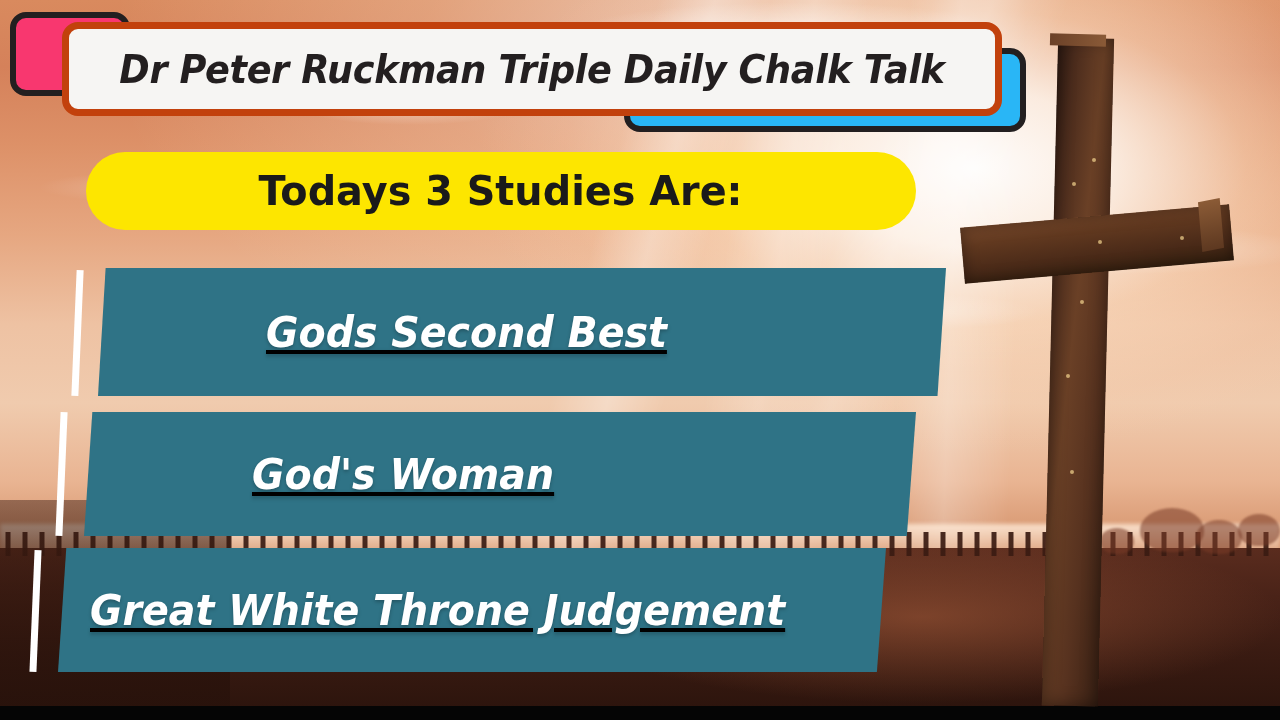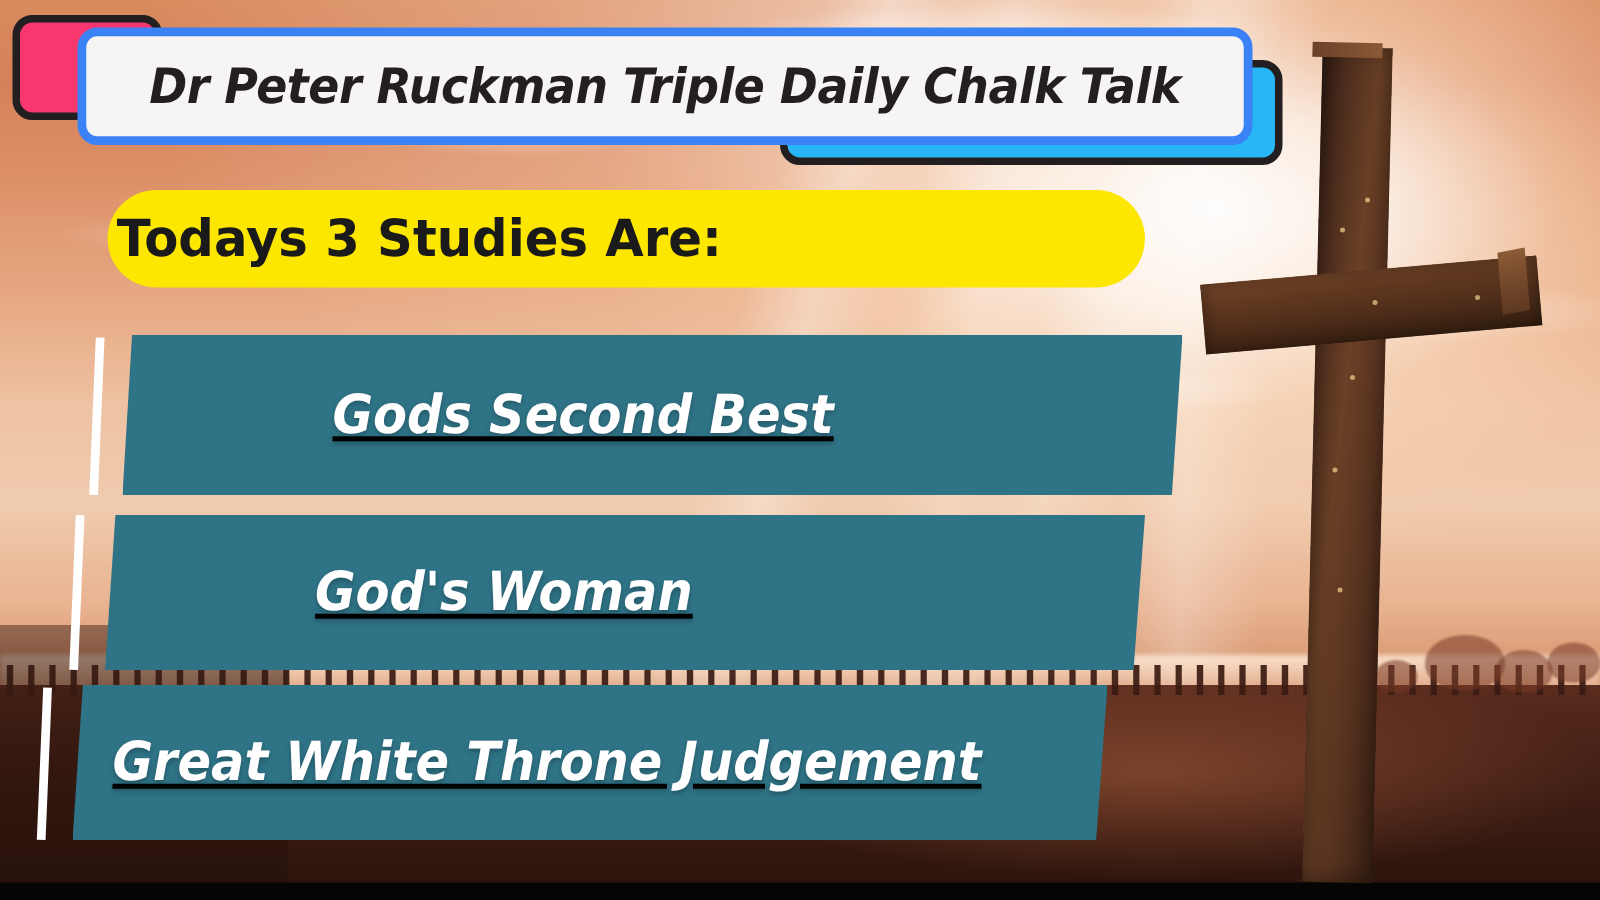--- a/index.html
+++ b/index.html
@@ -163,21 +163,21 @@
     width: 390px; height: 72px;
     background: #29b6f6;
     border: 6px solid #231f20;
     border-radius: 16px;
   }
   .title-plate {
     position: absolute;
     left: 62px; top: 22px;
     width: 926px; height: 80px;
     background: #f6f5f3;
-    border: 7px solid #3b82f6;
+    border: 7px solid #c2410c;
     border-radius: 16px;
     display: flex;
     align-items: center;
     justify-content: center;
   }
   .title-text {
     font-family: "DejaVu Sans", sans-serif;
     font-size: 39px;
     font-weight: 700;
     font-style: italic;
@@ -189,20 +189,21 @@
 
   
   .yellow-pill {
     position: absolute;
     left: 86px; top: 152px;
     width: 830px; height: 78px;
     background: #fde600;
     border-radius: 42px;
     display: flex;
     align-items: center;
+    justify-content: center;
   }
   .yellow-text {
     font-family: "DejaVu Sans", sans-serif;
     font-size: 41px;
     font-weight: 700;
     color: #1a1a1a;
     letter-spacing: 0px;
     white-space: nowrap;
     transform: scaleX(0.97);
   }

